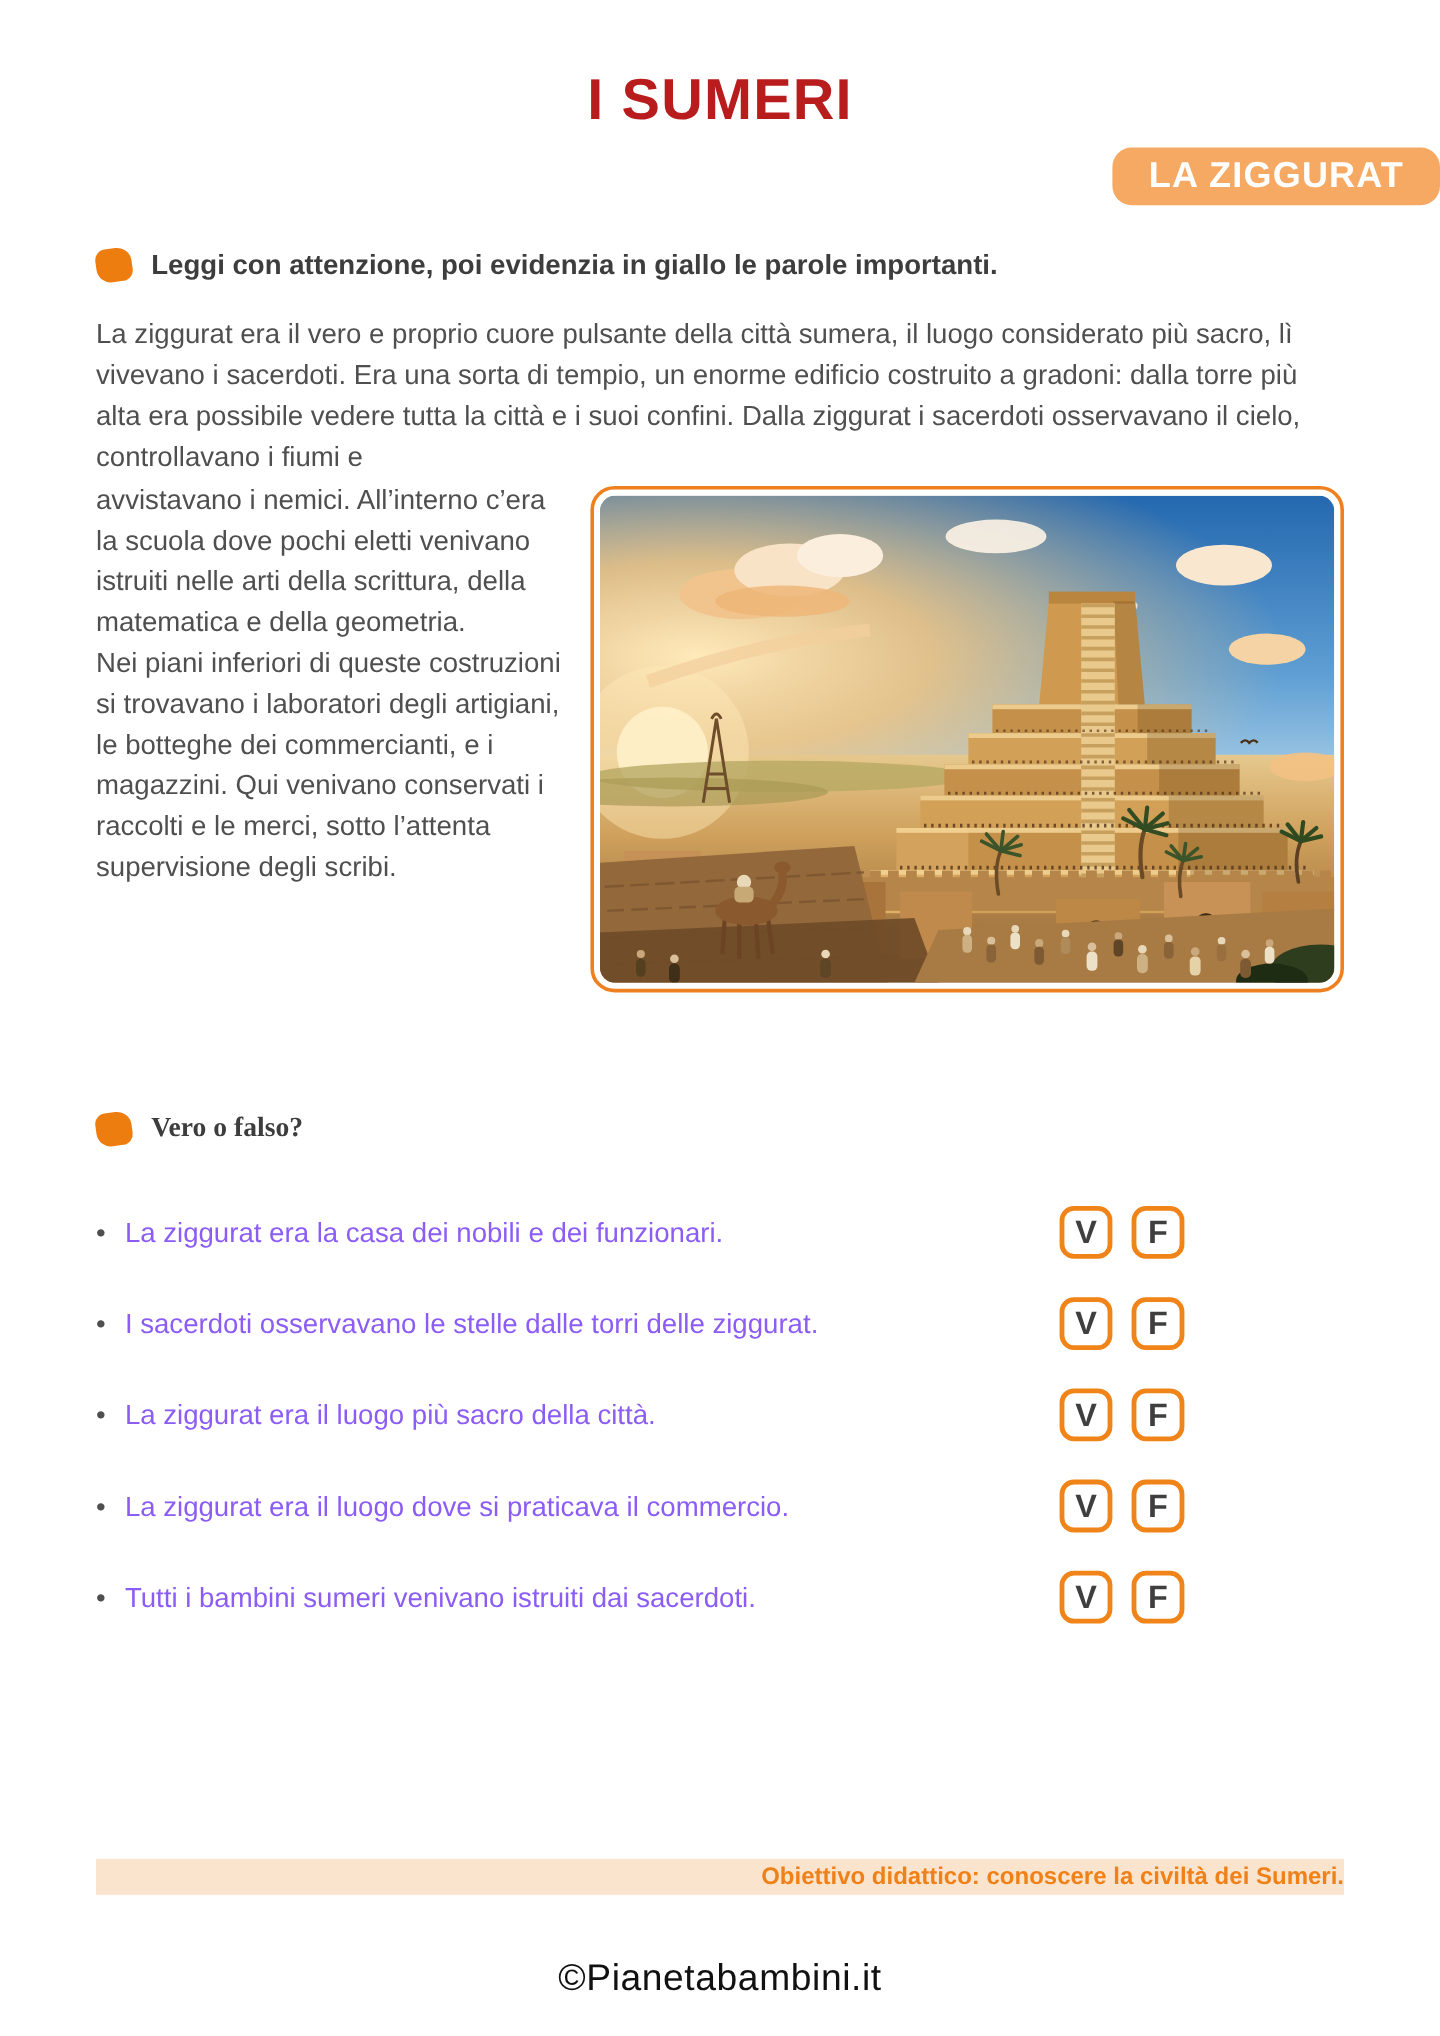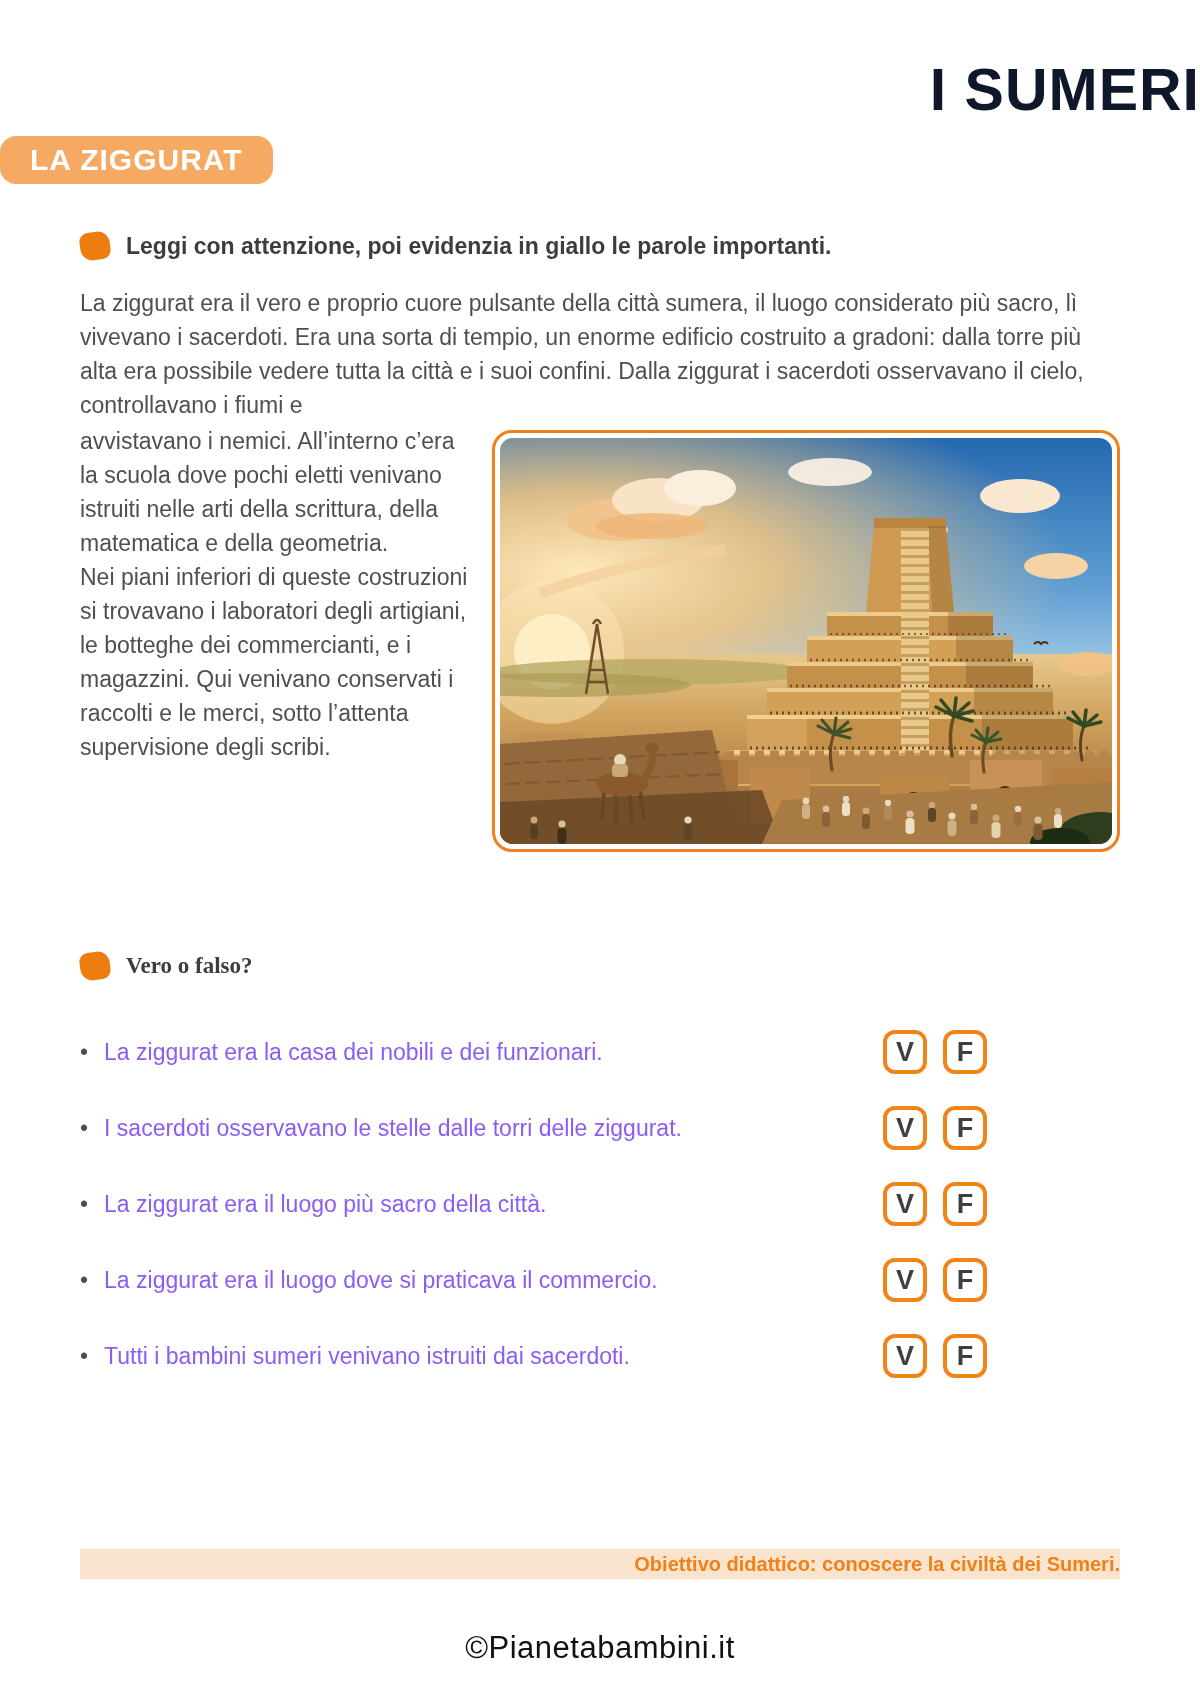--- a/index.html
+++ b/index.html
@@ -1,25 +1,25 @@
 <!DOCTYPE html>
 <html><head>
 <meta charset="utf-8">
 <style>
   html,body{margin:0;padding:0;background:#ffffff;}
   .page{position:relative;width:1200px;height:1697px;background:#ffffff;overflow:hidden;
         font-family:"Liberation Sans",sans-serif;color:#4f4f4f;}
 
-  .title{padding-top:56px;text-align:right;font-size:59px;font-weight:800;
-         color:#0f172a;letter-spacing:1px;}
-  .badge-wrap{text-align:left;margin-top:12px;}
+  .title{padding-top:56px;text-align:center;font-size:48px;font-weight:800;
+         color:#b91c1c;letter-spacing:1px;}
+  .badge-wrap{text-align:right;margin-top:12px;}
   .badge{display:inline-block;background:#f6a963;color:#ffffff;font-size:30px;font-weight:800;
          letter-spacing:1px;padding:7px 30px;border-radius:16px;}
 
-  .section-head{display:flex;align-items:center;gap:16px;margin:48px 80px 0;}
+  .section-head{display:flex;gap:16px;margin:36px 80px 0;}
   .blob{width:30px;height:28px;background:#ee7d0f;border-radius:9px 12px 9px 12px;
         transform:rotate(-8deg);flex-shrink:0;}
   .section-head .txt{font-size:23px;font-weight:700;color:#3d3d3d;}
 
   .intro-para{margin:26px 80px 0;font-size:23px;line-height:34px;color:#4f4f4f;}
 
   .content-row{display:flex;margin:2px 80px 0;gap:22px;align-items:flex-start;}
   .side-col{width:390px;flex-shrink:0;font-size:23px;line-height:34px;color:#4f4f4f;}
   .side-col .part{margin:0;}
 

